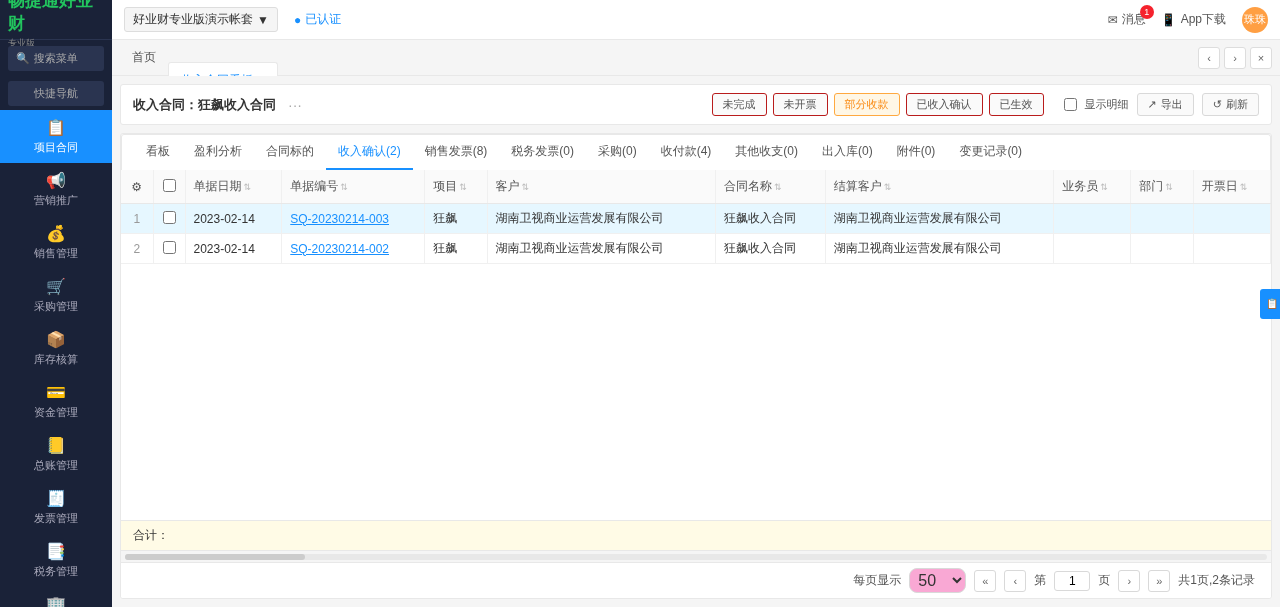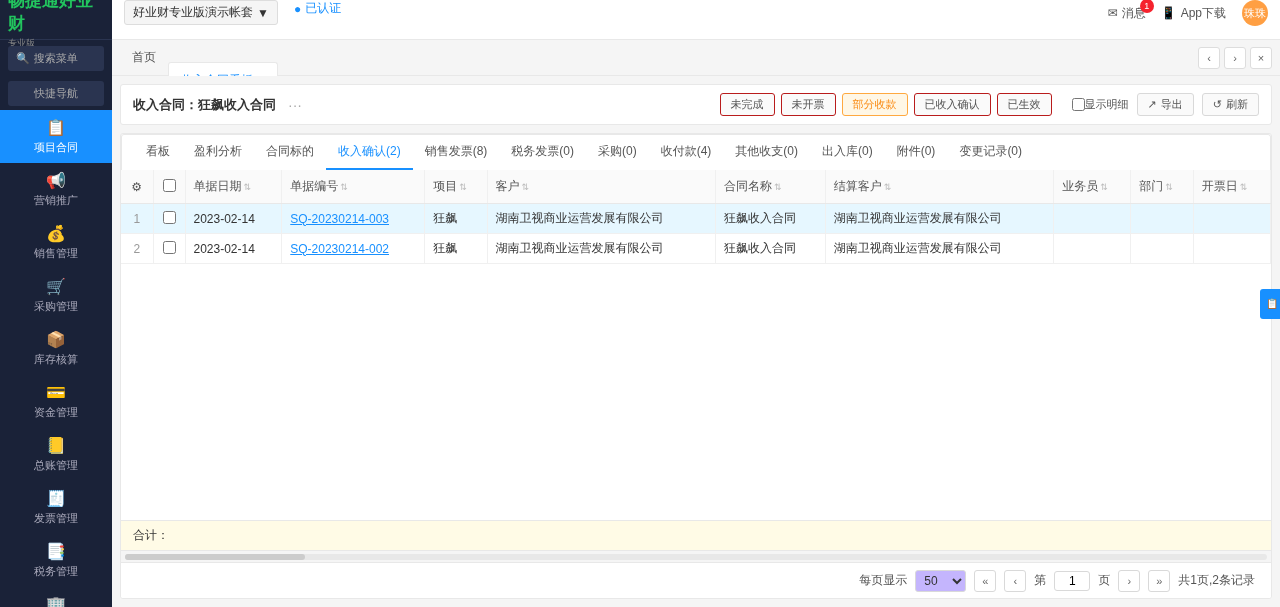--- a/index.html
+++ b/index.html
@@ -15,21 +15,21 @@
     .sidebar-nav-btn { padding: 4px 8px; }
     .sidebar-nav-btn button { width: 100%; background: #2a3450; border: none; color: #aaa; border-radius: 3px; padding: 5px 8px; font-size: 11px; cursor: pointer; }
     .sidebar-item { display: flex; flex-direction: column; align-items: center; padding: 8px 4px; cursor: pointer; color: #aab; font-size: 11px; gap: 3px; }
     .sidebar-item.active { background: #1890ff; color: #fff; }
     .sidebar-item .icon { font-size: 16px; }
 
     
     .main { flex: 1; display: flex; flex-direction: column; height: 607px; overflow: hidden; }
 
     
-    .topbar { height: 40px; background: #fff; border-bottom: 1px solid #e8e8e8; display: flex; align-items: flex-start; padding: 0 12px; gap: 8px; }
+    .topbar { height: 40px; background: #fff; border-bottom: 1px solid #e8e8e8; display: flex; align-items: center; padding: 0 12px; gap: 8px; }
     .topbar-company { display: flex; align-items: center; gap: 4px; font-size: 12px; color: #333; background: #f5f5f5; border: 1px solid #ddd; border-radius: 3px; padding: 3px 8px; cursor: pointer; }
     .topbar-certified { display: flex; align-items: center; gap: 4px; color: #1890ff; font-size: 12px; margin-left: 8px; }
     .topbar-certified .dot { color: #1890ff; }
     .topbar-spacer { flex: 1; }
     .topbar-actions { display: flex; align-items: center; gap: 16px; }
     .topbar-action { display: flex; align-items: center; gap: 4px; font-size: 12px; color: #555; cursor: pointer; position: relative; }
     .badge { background: #f5222d; color: #fff; border-radius: 8px; font-size: 9px; padding: 0 4px; min-width: 14px; height: 14px; display: flex; align-items: center; justify-content: center; position: absolute; top: -6px; right: -8px; }
     .topbar-avatar { width: 26px; height: 26px; background: #ff9f43; border-radius: 50%; display: flex; align-items: center; justify-content: center; color: #fff; font-size: 11px; cursor: pointer; }
 
     
@@ -44,21 +44,21 @@
     .content { flex: 1; background: #f5f5f5; padding: 8px; overflow: hidden; display: flex; flex-direction: column; gap: 8px; }
 
     
     .contract-header { background: #fff; border: 1px solid #e8e8e8; border-radius: 3px; padding: 8px 12px; display: flex; align-items: center; gap: 12px; }
     .contract-more { color: #aaa; cursor: pointer; font-size: 14px; }
     .contract-status-group { display: flex; gap: 6px; margin-left: auto; }
     .status-btn { padding: 3px 10px; border: 1px solid #b91c1c; border-radius: 3px; font-size: 11px; cursor: pointer; background: #fafafa; color: #555; }
     .status-btn.active-orange { background: #fff7e6; border-color: #ffa940; color: #fa8c16; }
     .contract-tools { display: flex; gap: 8px; align-items: center; margin-left: 8px; }
     .tool-btn { padding: 3px 10px; border: 1px solid #d9d9d9; border-radius: 3px; font-size: 11px; cursor: pointer; background: #fafafa; color: #555; display: flex; align-items: center; gap: 4px; }
-    .show-detail-check { display: flex; align-items: center; gap: 0; font-size: 11px; color: #555; }
+    .show-detail-check { display: flex; align-items: center; gap: 8px; font-size: 11px; color: #555; }
 
     
     .inner-tabs { background: #fff; border: 1px solid #e8e8e8; border-radius: 3px 3px 0 0; display: flex; align-items: center; padding: 0 12px; border-bottom: none; }
     .inner-tab { padding: 8px 12px; font-size: 12px; color: #555; cursor: pointer; border-bottom: 2px solid transparent; white-space: nowrap; }
     .inner-tab.active { color: #1890ff; border-bottom: 2px solid #1890ff; }
     .table-wrap { flex: 1; overflow: auto; }
     table { width: 100%; border-collapse: collapse; font-size: 12px; }
     thead tr { background: #fafafa; }
     thead th { padding: 8px 8px; border-bottom: 1px solid #e8e8e8; border-right: 1px solid #f0f0f0; color: #555; font-weight: normal; white-space: nowrap; text-align: left; }
     thead th.center { text-align: center; }
@@ -74,21 +74,21 @@
     
     .table-footer { background: #fffbe6; border-top: 1px solid #e8e8e8; padding: 6px 12px; font-size: 12px; color: #333; }
 
     
     .scrollbar-row { height: 12px; background: #f5f5f5; border-top: 1px solid #e8e8e8; display: flex; align-items: center; padding: 0 4px; }
     .scrollbar-track { flex: 1; height: 6px; background: #e8e8e8; border-radius: 3px; position: relative; }
     .scrollbar-thumb { width: 180px; height: 6px; background: #ccc; border-radius: 3px; position: absolute; left: 0; }
 
     
     .pagination { height: 36px; background: #fff; border-top: 1px solid #e8e8e8; display: flex; align-items: center; justify-content: flex-end; padding: 0 16px; gap: 8px; font-size: 12px; color: #555; }
-    .page-size-select { border: 1px solid #d9d9d9; border-radius: 3px; padding: 2px 4px; font-size: 12px; color: #333; background: #c4b5fd; }
+    .page-size-select { border: 1px solid #d9d9d9; border-radius: 8px; padding: 2px 4px; font-size: 16px; color: #333; background: #f9a8d4; }
     .page-nav-btn { width: 22px; height: 22px; border: 1px solid #d9d9d9; border-radius: 3px; background: #fff; cursor: pointer; display: flex; align-items: center; justify-content: center; font-size: 11px; color: #666; }
     .page-input { width: 36px; border: 1px solid #d9d9d9; border-radius: 3px; padding: 2px 4px; font-size: 12px; text-align: center; }
   </style>
 </head>
 <body>
 
 <div class="sidebar">
   <div class="sidebar-logo">
     <div>
       <div class="sidebar-logo-text">畅捷通好业财</div>

